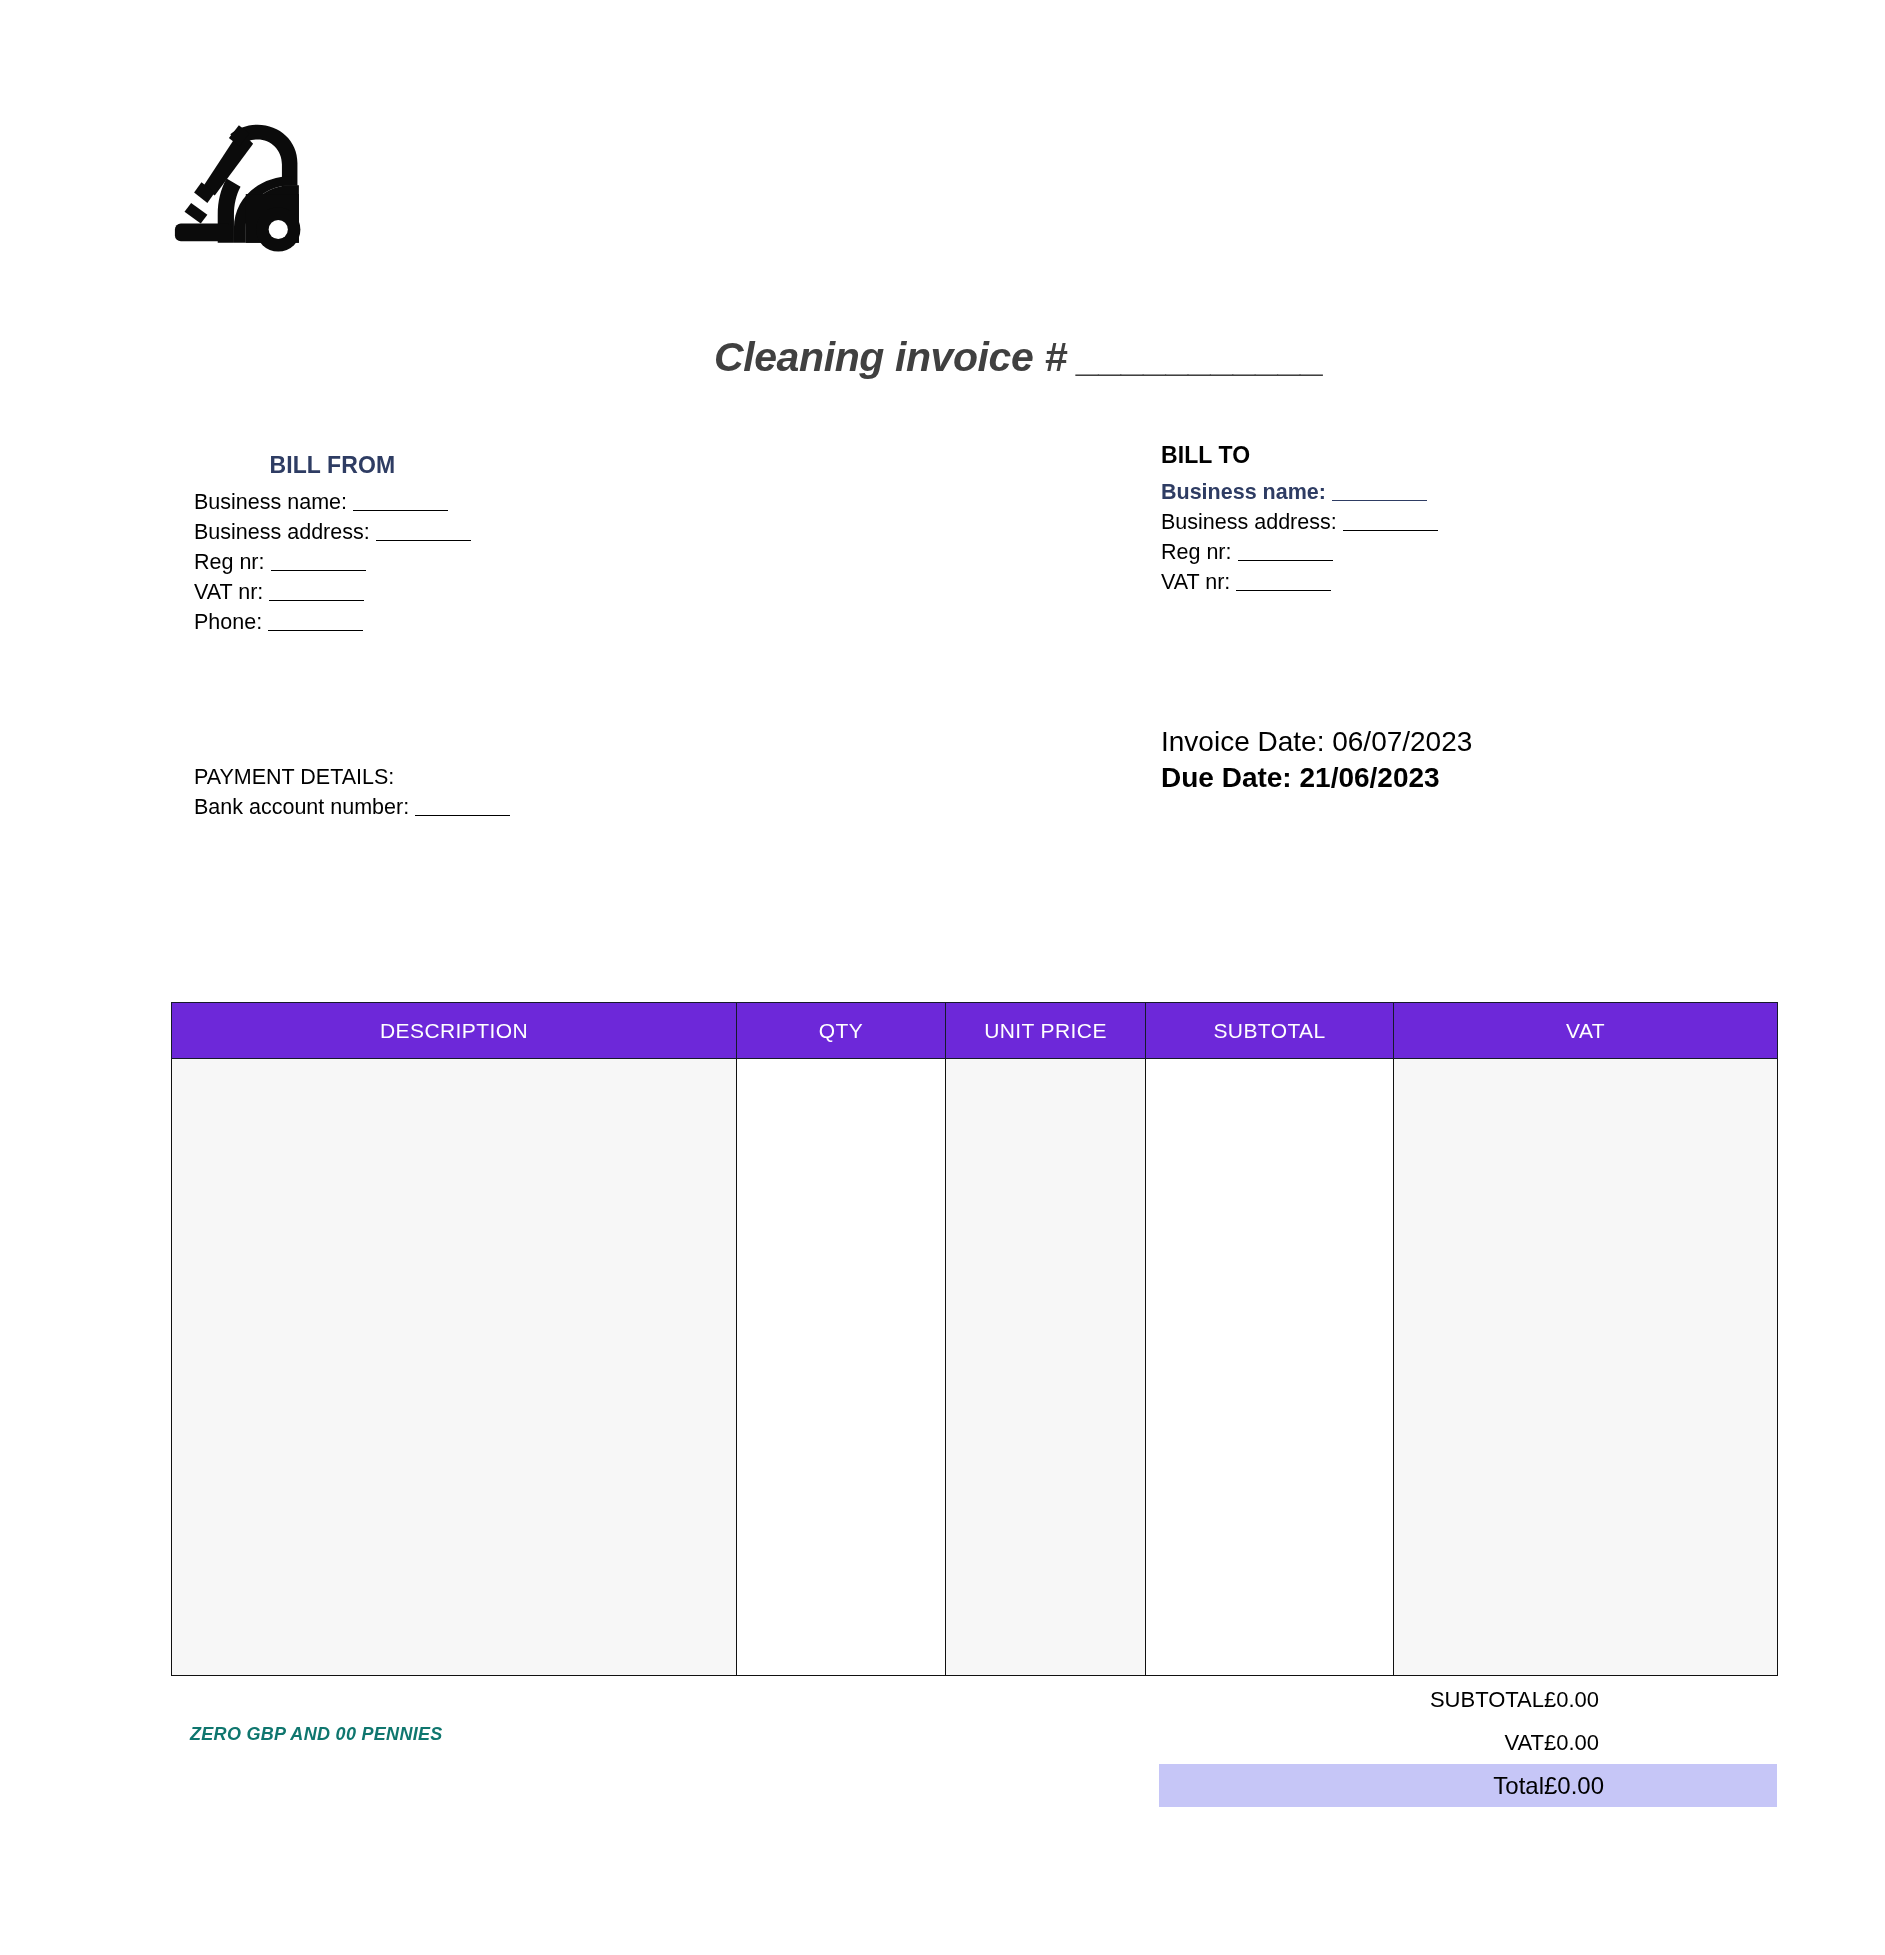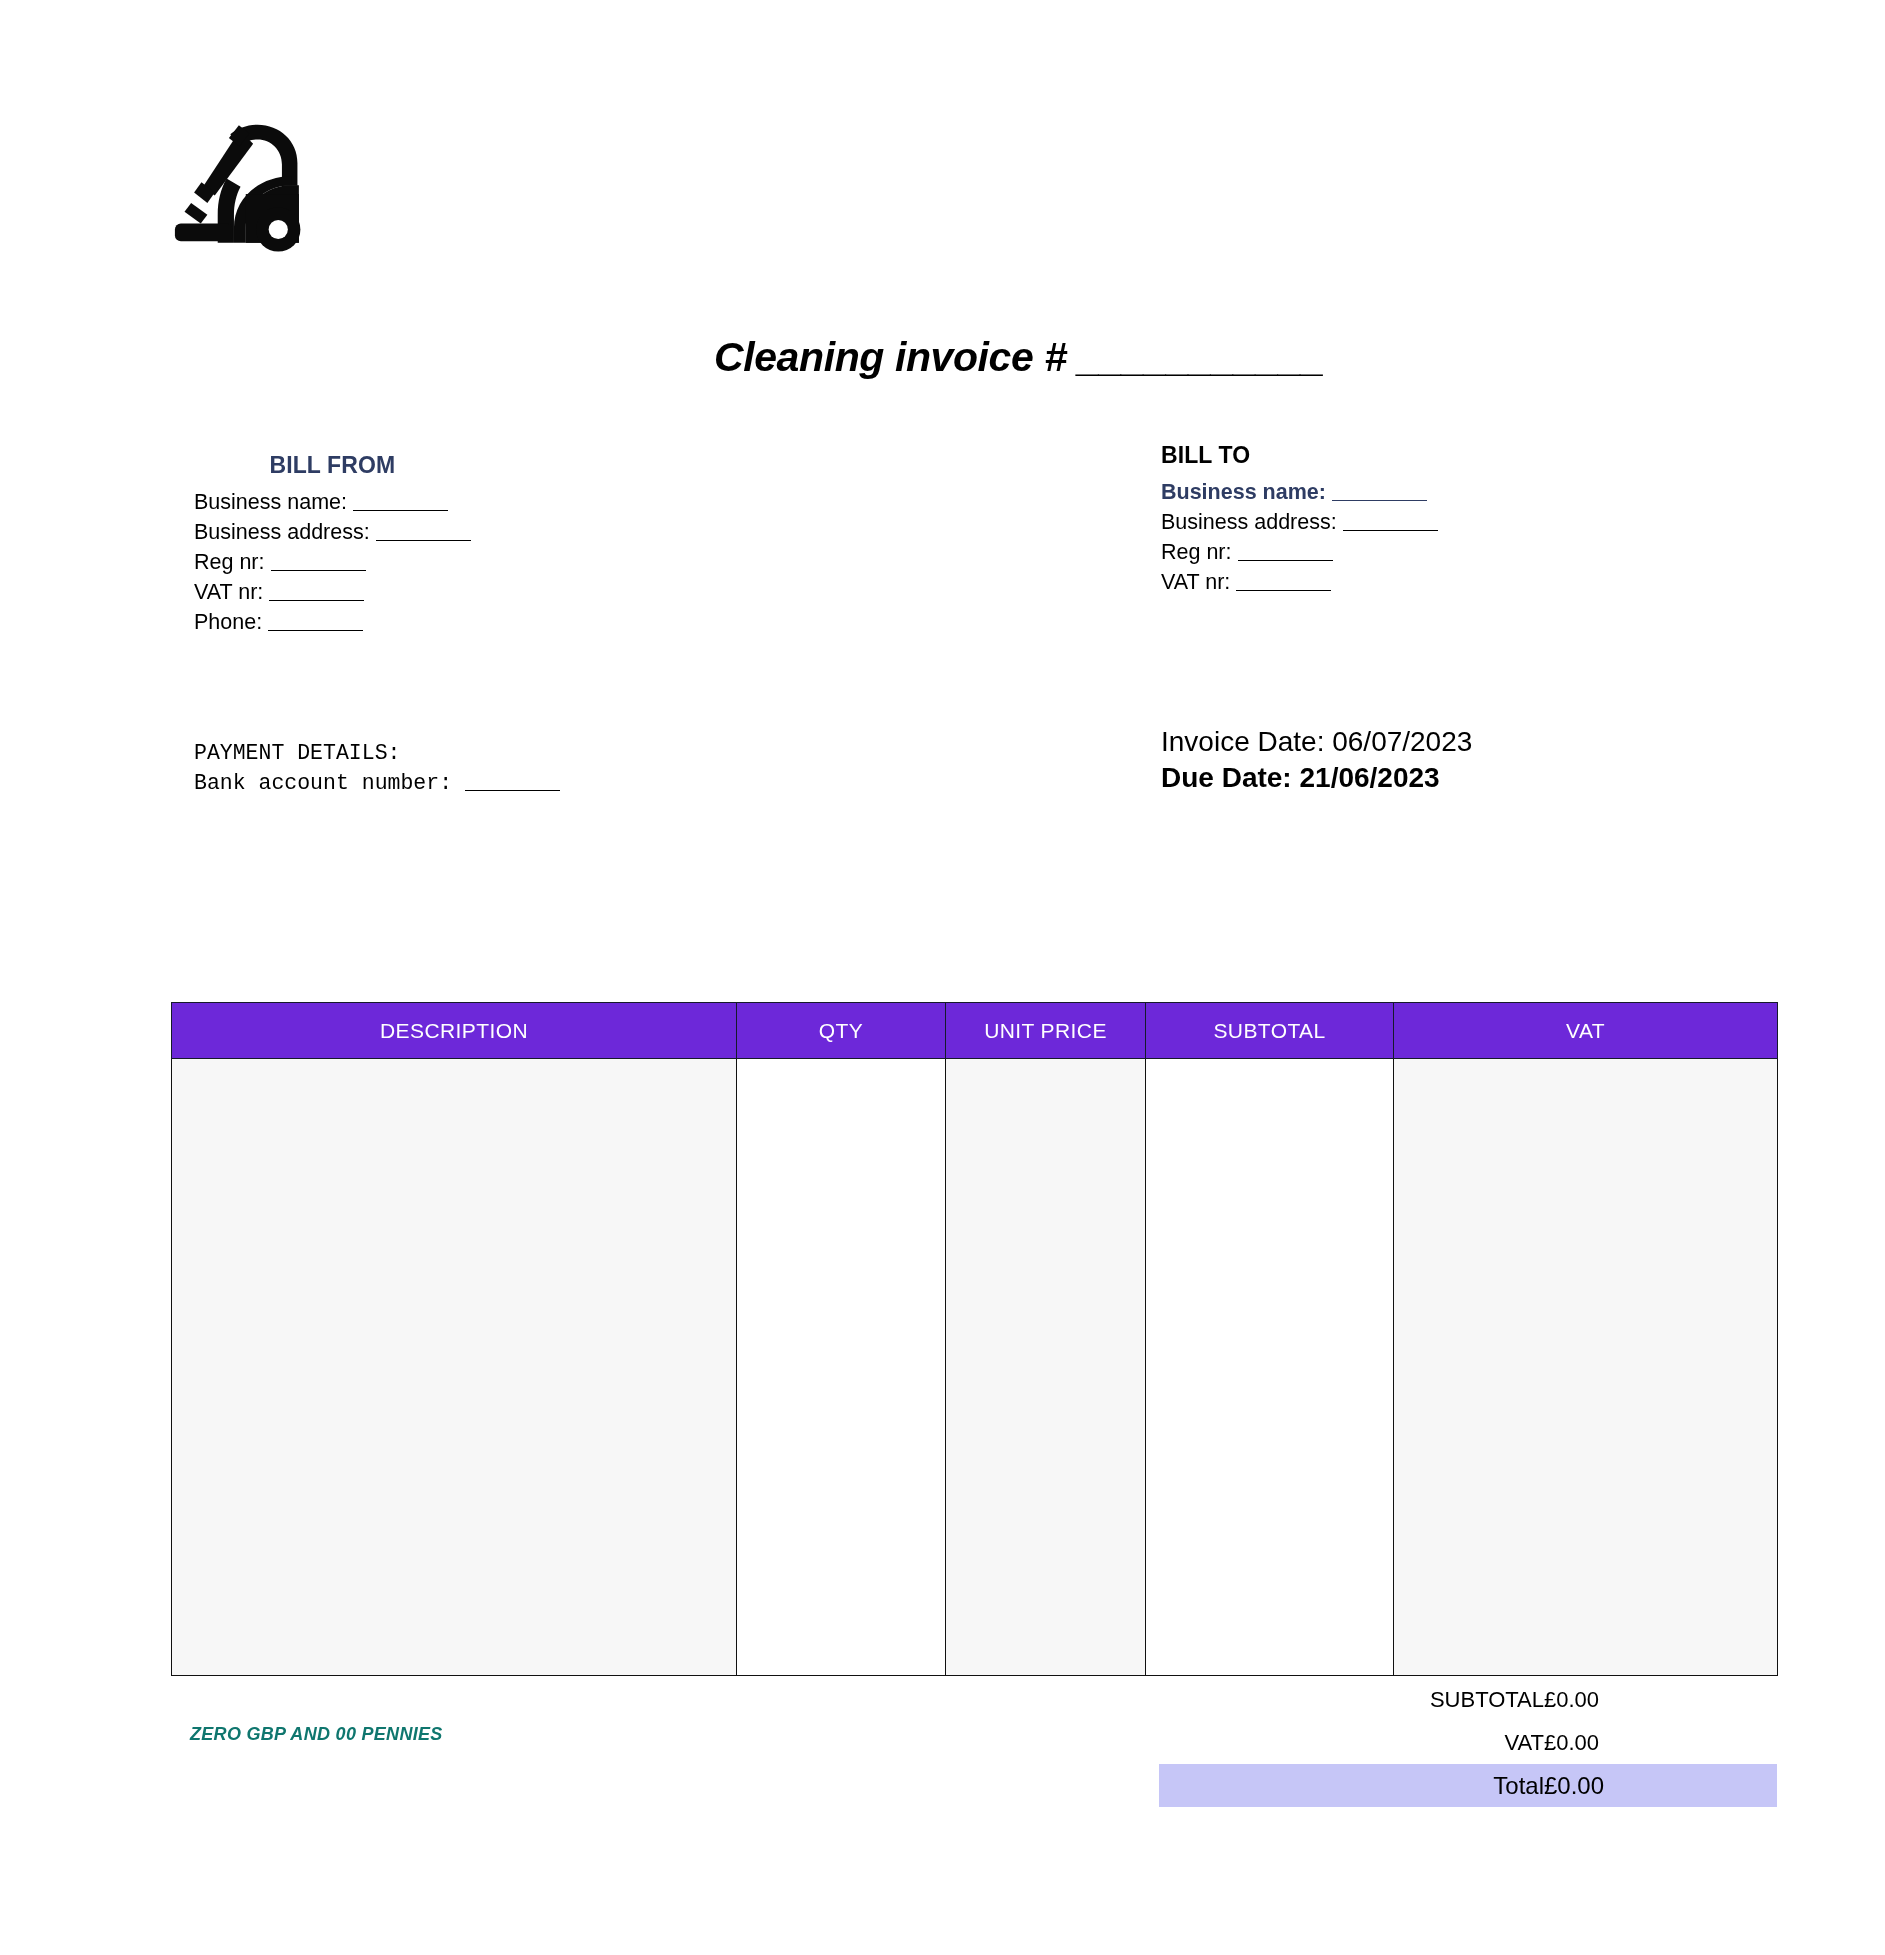--- a/index.html
+++ b/index.html
@@ -33,21 +33,21 @@
   .logo svg { display: block; width: 100%; height: 100%; }
 
   
   .invoice-title {
     position: absolute;
     left: 714px;
     top: 334px;
     font-size: 41px;
     font-style: italic;
     font-weight: 700;
-    color: #000000;
+    color: #404040;
     letter-spacing: -0.4px;
     white-space: nowrap;
   }
 
   
   .party {
     position: absolute;
     font-size: 21.5px;
     line-height: 30px;
   }
@@ -74,24 +74,23 @@
     border-bottom: 1.8px solid currentColor;
     height: 18px;
     vertical-align: -2.2px;
   }
   .blank-sm { width: 95px; }
 
   
   .payment-details {
     position: absolute;
     left: 194px;
-    top: 738px;
+    top: 762px;
     font-size: 21.5px;
     line-height: 30px;
-    font-family: Liberation Mono, monospace;
   }
   .payment-details .party-line { white-space: nowrap; }
 
   
   .dates {
     position: absolute;
     left: 1161px;
     top: 724px;
     font-size: 28px;
     line-height: 36px;

